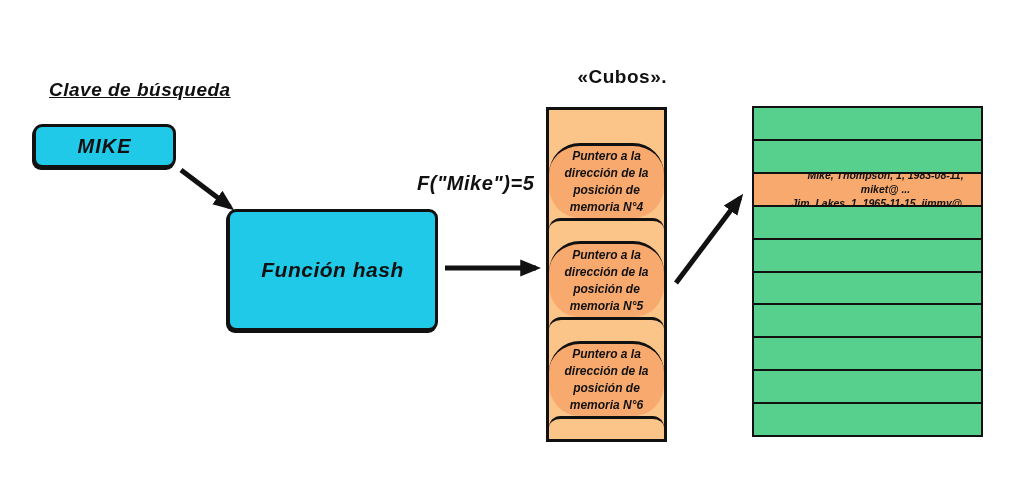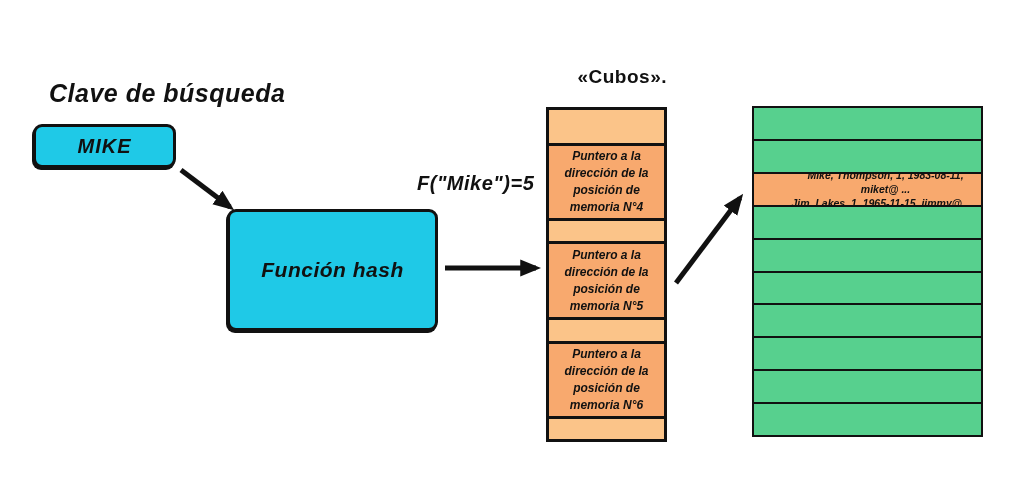--- a/index.html
+++ b/index.html
@@ -13,21 +13,21 @@
   }
   .canvas { position: absolute; inset: 0; width: 1019px; height: 487px; }
 
   .floating-label {
     position: absolute;
     font-style: italic;
     font-weight: 600;
     letter-spacing: 0.5px;
     white-space: nowrap;
   }
-  .lbl-search-key { left: 49px; top: 79px; font-size: 25px; }
+  .lbl-search-key { left: 49px; top: 79px; font-size: 19px; text-decoration: underline; }
   .lbl-hash-result { left: 417px; top: 172px; font-size: 20px; }
   .lbl-buckets-title {
     left: 546px; top: 66px; width: 121px;
     font-size: 19px; font-style: normal; font-weight: 600;
     text-align: right;
   }
 
   .cyan-box {
     position: absolute;
     background: #1fc9e7;
@@ -43,21 +43,21 @@
   .buckets-column {
     position: absolute;
     left: 546px; top: 107px; width: 121px; height: 335px;
     border: 3px solid #111111;
     display: flex; flex-direction: column;
     background: #fbc489;
   }
   .bucket-cell {
     width: 100%;
     border-top: 3px solid #111111;
-    display: flex; align-items: center; justify-content: center;
+    display: flex; align-items: center; justify-content: center; border-radius: 31px;
   }
   .bucket-cell:first-child { border-top: none; }
   .bucket-cell.empty { background: #fbc489; }
   .bucket-cell.pointer { background: #f8a96e; }
   .bucket-cell .cell-text {
     font-size: 12px; font-style: italic; font-weight: 600;
     text-align: center; line-height: 17px;
     white-space: pre-line;
   }
   .bh-0 { height: 33px; } .bh-1 { height: 75px; } .bh-2 { height: 23px; }

